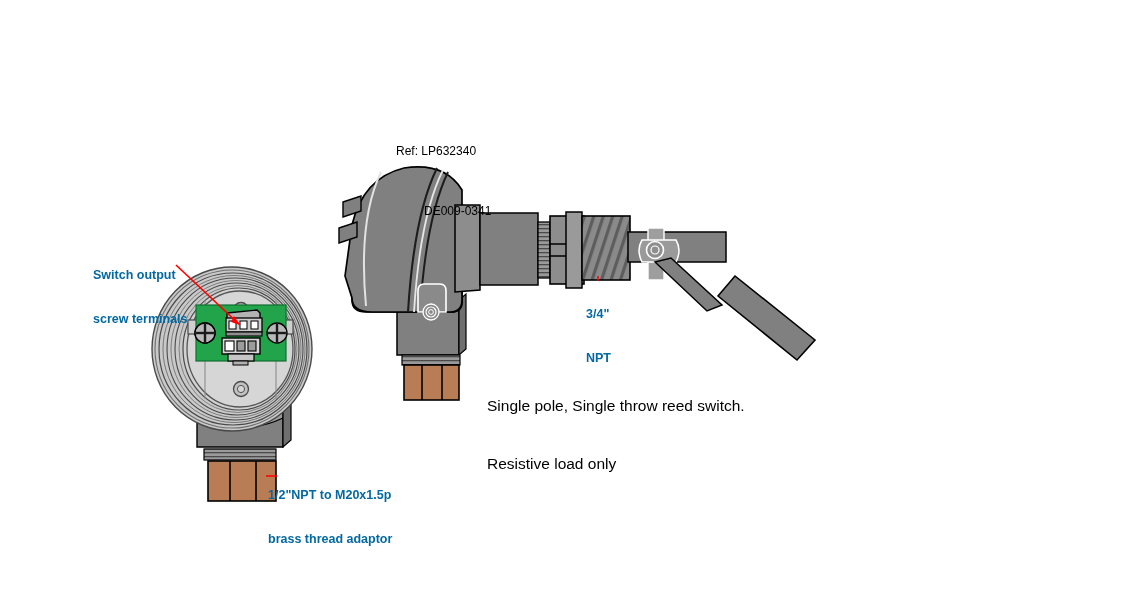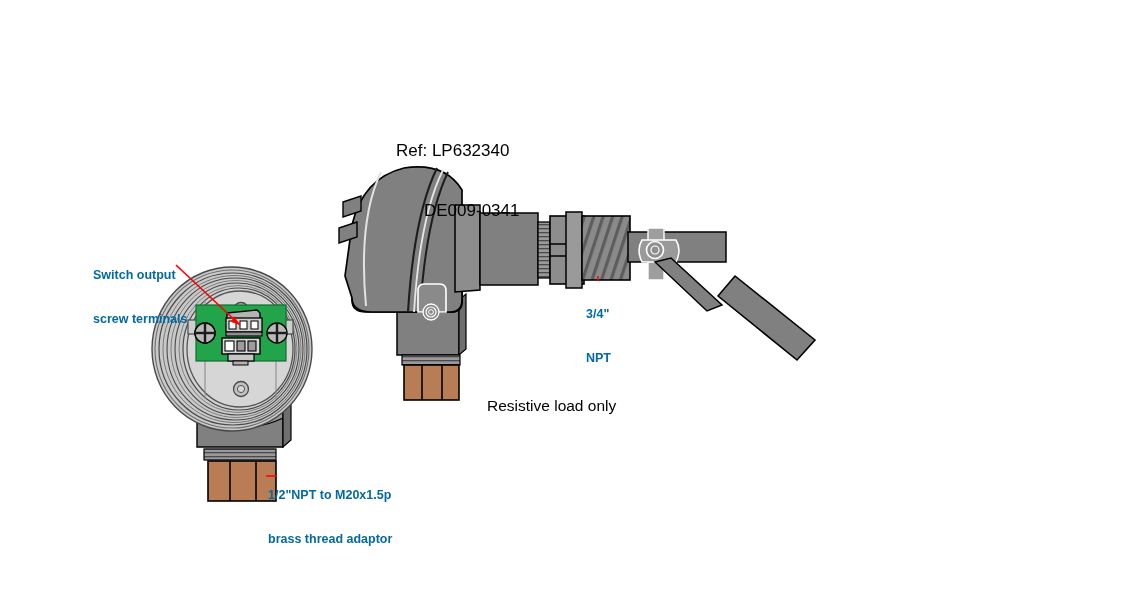--- a/index.html
+++ b/index.html
@@ -6,21 +6,21 @@
   html,body{margin:0;padding:0;background:#ffffff;}
   body{
     width:1135px;height:594px;position:relative;overflow:hidden;
     font-family:"Liberation Sans", sans-serif;
     color:#000000;
   }
   #canvas{position:absolute;left:0;top:0;width:1135px;height:594px;}
   .txt{position:absolute;white-space:pre;}
 
   
-  #ref-block{left:396px;top:101px;font-size:17px;line-height:20px;color:#000;}
+  #ref-block{left:396px;top:101px;font-size:12px;line-height:20px;color:#000;}
 
   
   #spec-block{left:487px;top:357px;font-size:15.5px;line-height:19.4px;color:#000;}
   #spec-block div{white-space:pre;}
 
   
   .red{color:#0369a1;font-weight:bold;}
   #lbl-terminals{left:93px;top:239px;font-size:12.5px;line-height:14.5px;}
   #lbl-adaptor{left:268px;top:459px;font-size:12.5px;line-height:14.5px;}
   #lbl-npt{left:586px;top:278px;font-size:12.5px;line-height:14.5px;}
@@ -211,20 +211,21 @@
     </g>
   </g>
 </svg>
 
 <div class="txt" id="ref-block">
   <div>Ref: LP632340</div>
   <div style="padding-left:28px">DE009-0341</div>
 </div>
 
 <div class="txt" id="spec-block">
+  <div>Single pole, Single throw reed switch.</div>
   <div>Resistive load only</div>
   
   
   
 </div>
 
 <div class="txt red" id="lbl-terminals">
   <div>Switch output</div>
   <div>screw terminals</div>
 </div>

